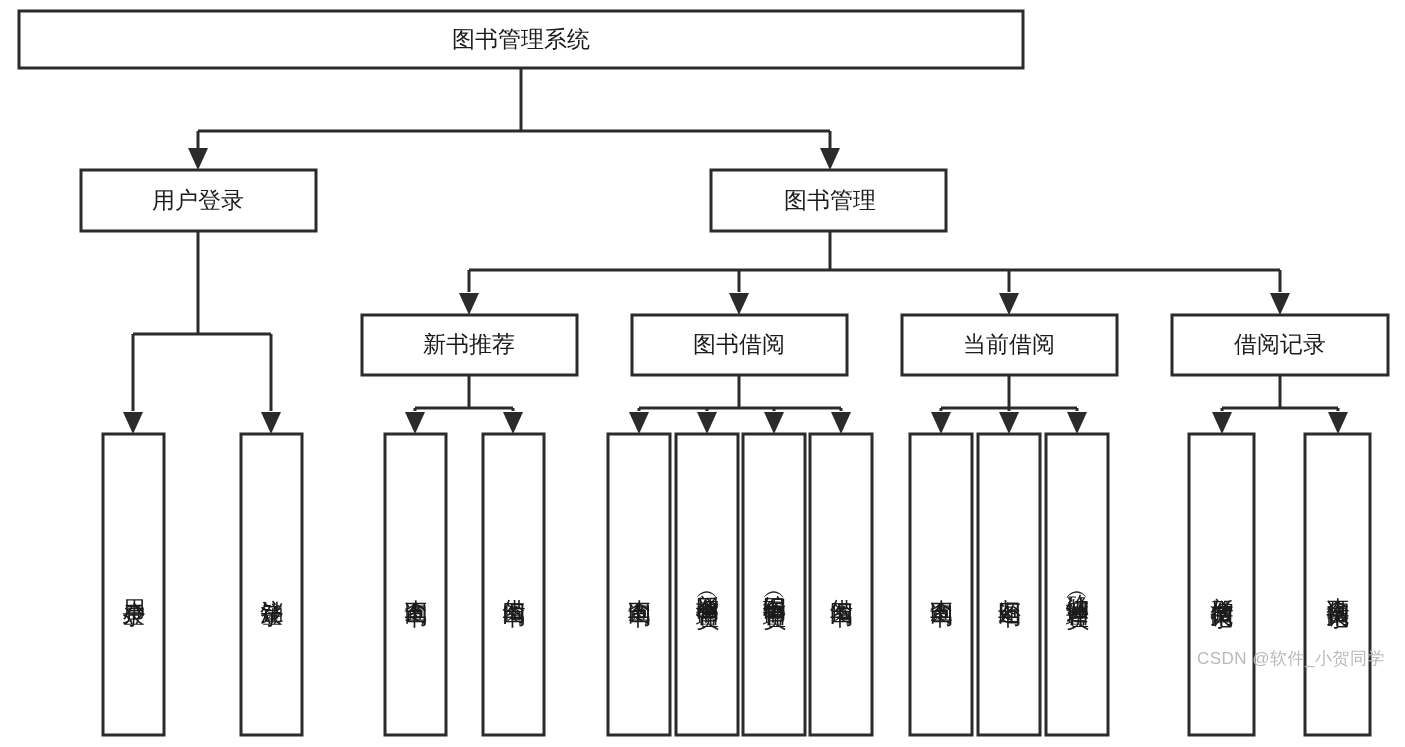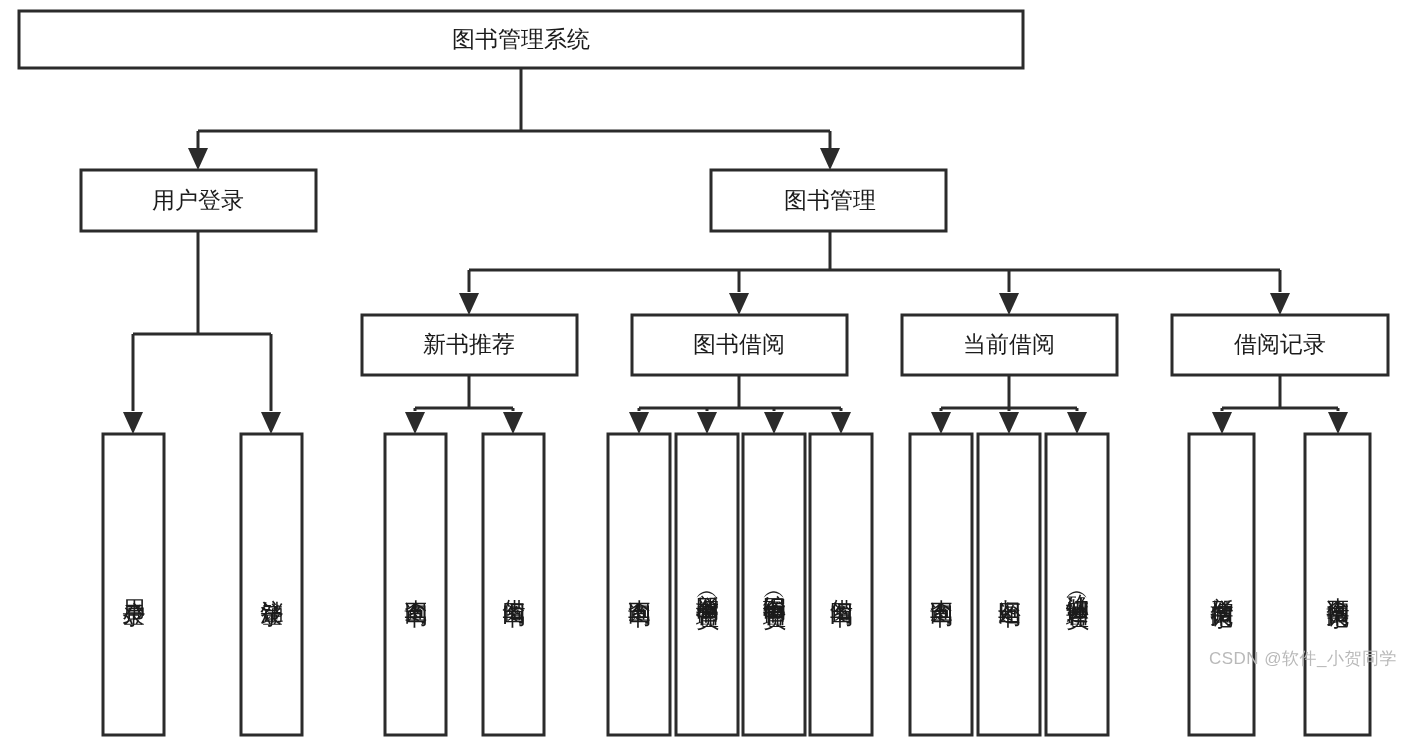--- a/index.html
+++ b/index.html
@@ -60,21 +60,21 @@
     letter-spacing: 2px;
     display: flex;
     align-items: center;
     justify-content: center;
     text-align: center;
     pointer-events: none;
     white-space: nowrap;
   }
   .watermark {
     position: absolute;
-    right: 8px;
+    right: 20px;
     bottom: 6px;
     font-family: "Liberation Sans", "DejaVu Sans", sans-serif;
     font-size: 17px;
     color: #b9b9b9;
     letter-spacing: 0.5px;
     white-space: nowrap;
   }
 </style>
 </head>
 <body>

